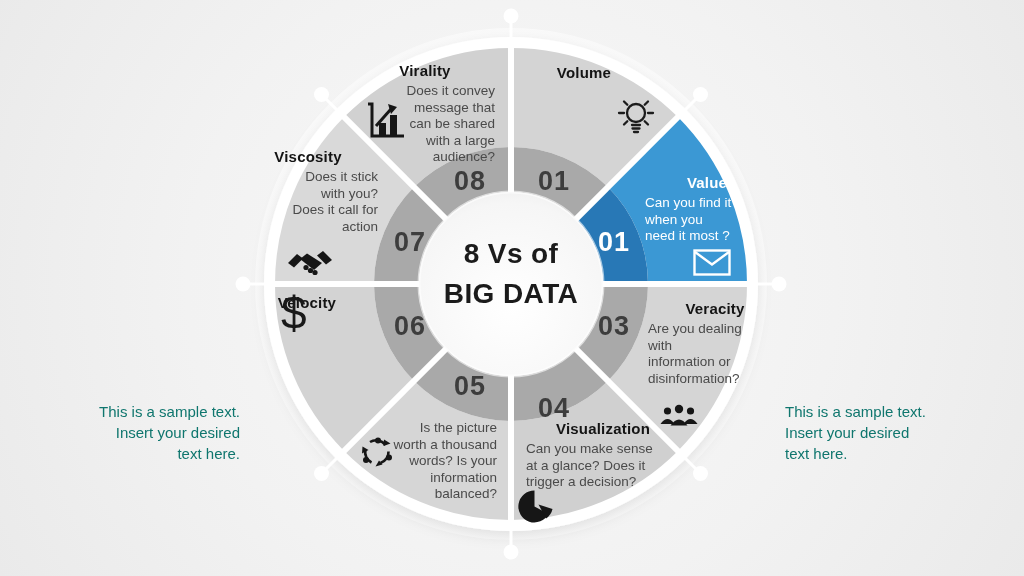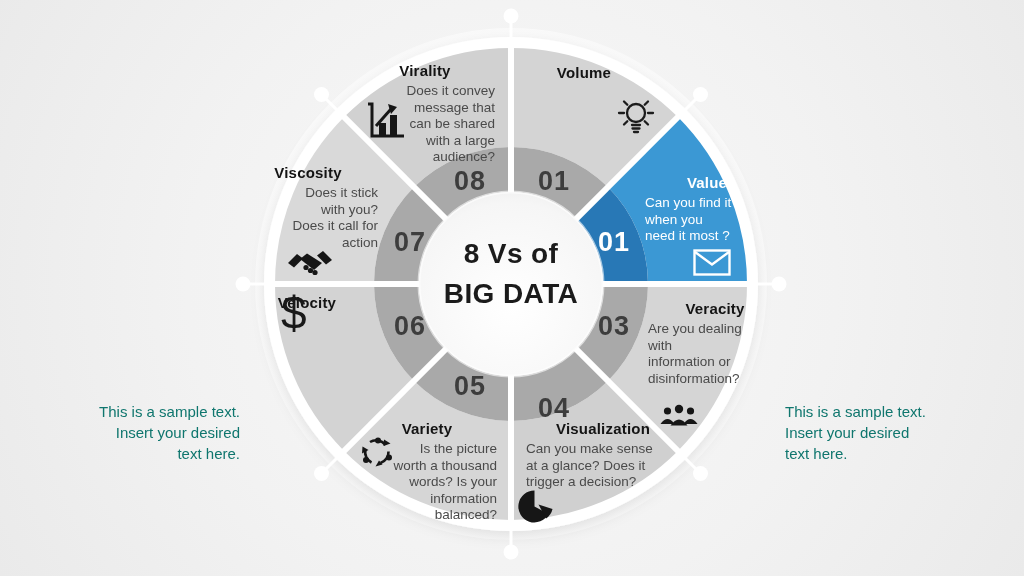--- a/index.html
+++ b/index.html
@@ -121,33 +121,32 @@
 </div>
 
 <div class="seg seg-visualization" style="left:526px;top:420px;width:154px;">
   <div class="t">Visualization</div>
   <div class="d">Can you make sense
 at a glance? Does it
 trigger a decision?</div>
 </div>
 
 <div class="seg seg-variety align-r" style="left:357px;top:420px;width:140px;">
-  <div class="t">Variety</div>
   <div class="d">Is the picture
 worth a thousand
 words? Is your
 information
 balanced?</div>
 </div>
 
 <div class="seg seg-velocity align-r" style="left:237px;top:294px;width:140px;">
   <div class="t">Velocity</div>
 </div>
 
-<div class="seg seg-viscosity align-r" style="left:238px;top:164px;width:140px;">
+<div class="seg seg-viscosity align-r" style="left:238px;top:148px;width:140px;">
   <div class="t">Viscosity</div>
   <div class="d">Does it stick
 with you?
 Does it call for
 action</div>
 </div>
 
 <div class="seg seg-virality align-r" style="left:355px;top:62px;width:140px;">
   <div class="t">Virality</div>
   <div class="d">Does it convey

